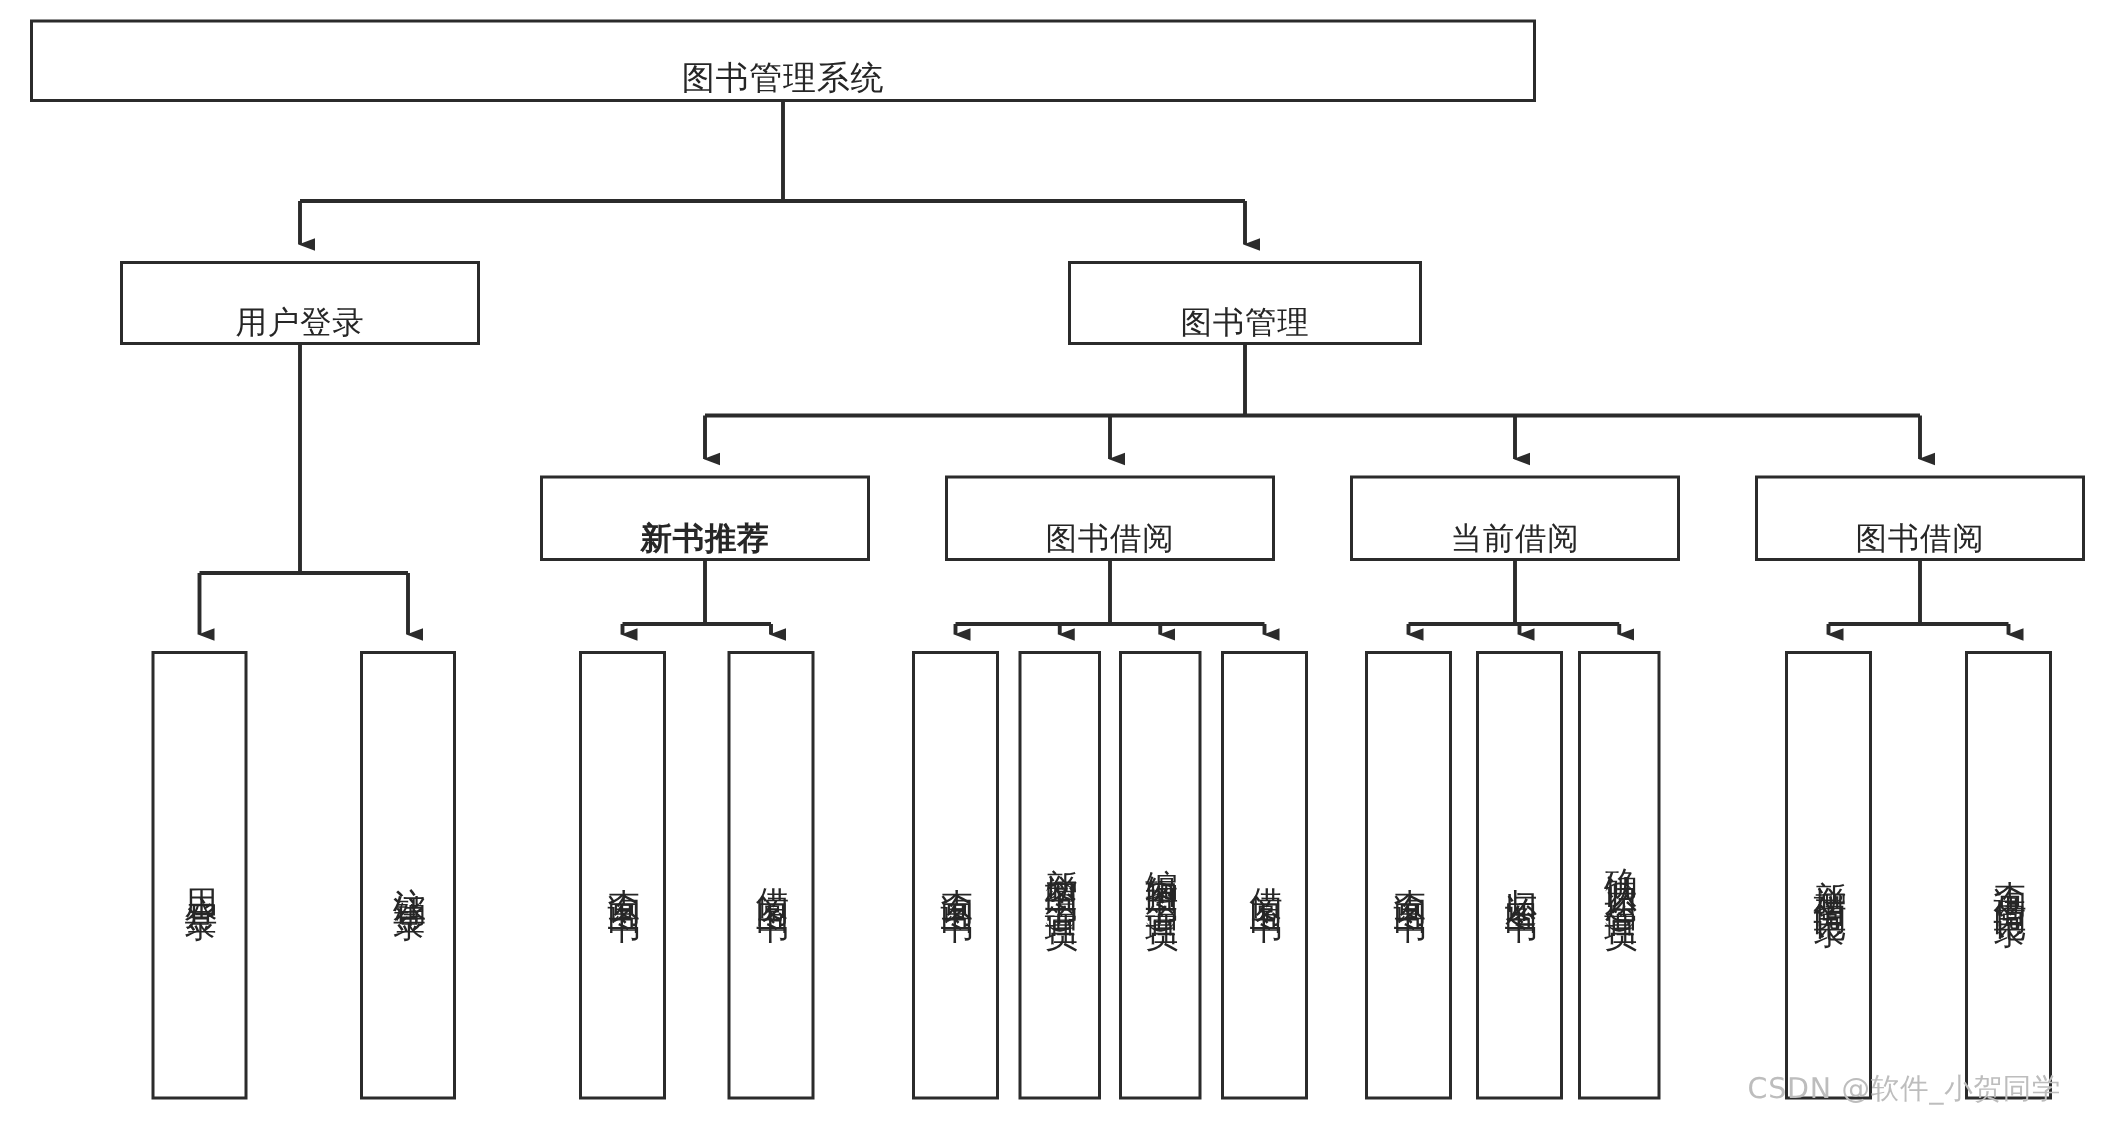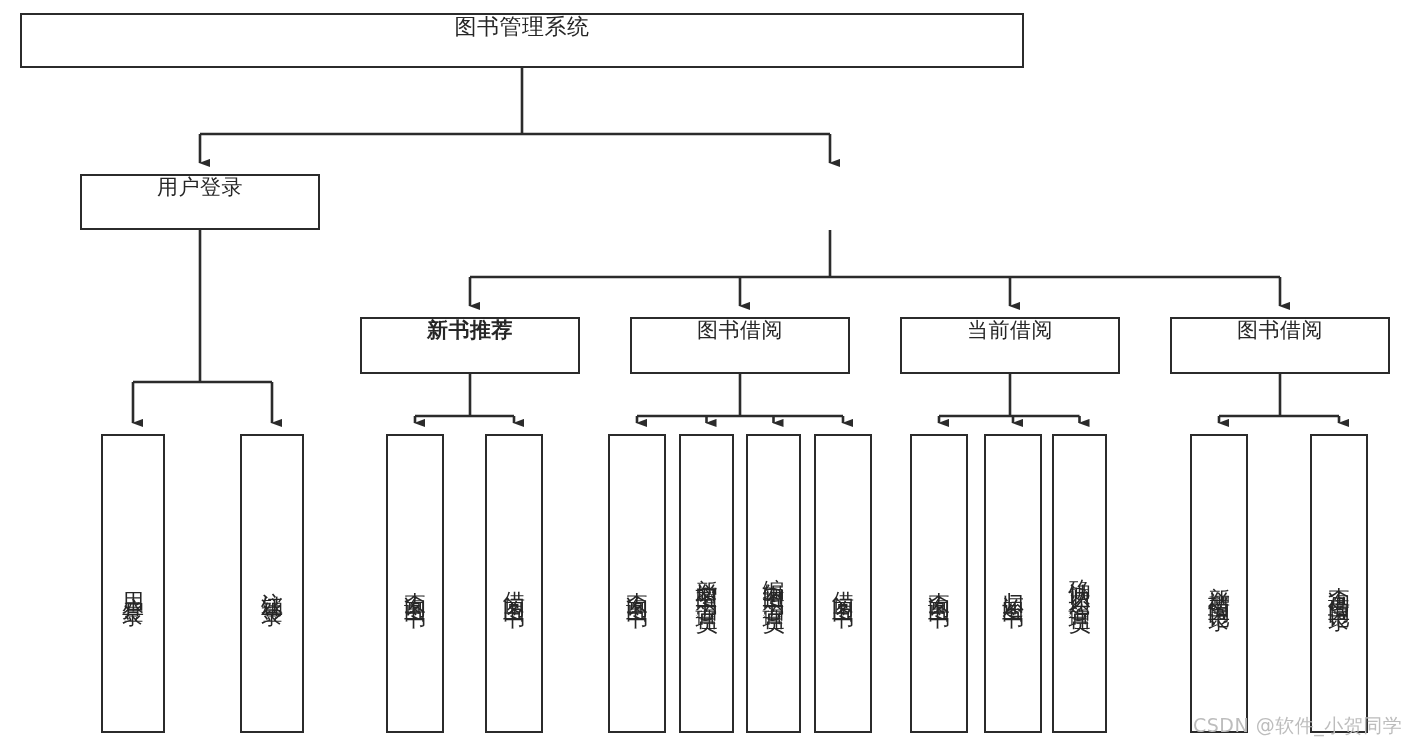--- a/index.html
+++ b/index.html
@@ -25,21 +25,21 @@
     width: 1405px;
     height: 747px;
     pointer-events: none;
   }
   .node {
     position: absolute;
     box-sizing: border-box;
     background: #ffffff;
     border: 2px solid #2b2b2b;
     display: flex;
-    align-items: flex-start;
+    align-items: flex-end;
     justify-content: center;
     color: #262626;
   }
   .node-label {
     display: block;
     text-align: center;
     line-height: 1.12;
     color: #262626;
   }
   
@@ -123,20 +123,23 @@
       </g>
   </svg>
 
   <div class="node root horiz" style="left: 20px; top: 13px; width: 1004px; height: 55px;">
     <span class="node-label">图书管理系统</span>
   </div>
 
   <div class="node horiz" style="left: 80px; top: 174px; width: 240px; height: 56px;">
     <span class="node-label">用户登录</span>
   </div>
+  <div class="node horiz" style="left: 712px; top: 174px; width: 236px; height: 56px;">
+    <span class="node-label">图书管理</span>
+  </div>
 
   <div class="node horiz" style="left: 360px; top: 317px; width: 220px; height: 57px; font-weight: bold;">
     <span class="node-label">新书推荐</span>
   </div>
   <div class="node horiz" style="left: 900px; top: 317px; width: 220px; height: 57px;">
     <span class="node-label">当前借阅</span>
   </div>
   <div class="node horiz" style="left: 630px; top: 317px; width: 220px; height: 57px;">
     <span class="node-label">图书借阅</span>
   </div>
@@ -177,15 +180,15 @@
   <div class="node vert" style="left: 1052px; top: 434px; width: 55px; height: 299px;">
     <span class="node-label">确认归还（管理员）</span>
   </div>
   <div class="node vert" style="left: 1190px; top: 434px; width: 58px; height: 299px;">
     <span class="node-label">新增借阅记录</span>
   </div>
   <div class="node vert" style="left: 1310px; top: 434px; width: 58px; height: 299px;">
     <span class="node-label">查询借阅记录</span>
   </div>
 
-  <div class="watermark" style="left:1193px; top:713px;">CSDN @软件_小贺同学</div>
+  <div class="watermark" style="left:1165px; top:713px;">CSDN @软件_小贺同学</div>
 
 </div>
 
 </body></html>

